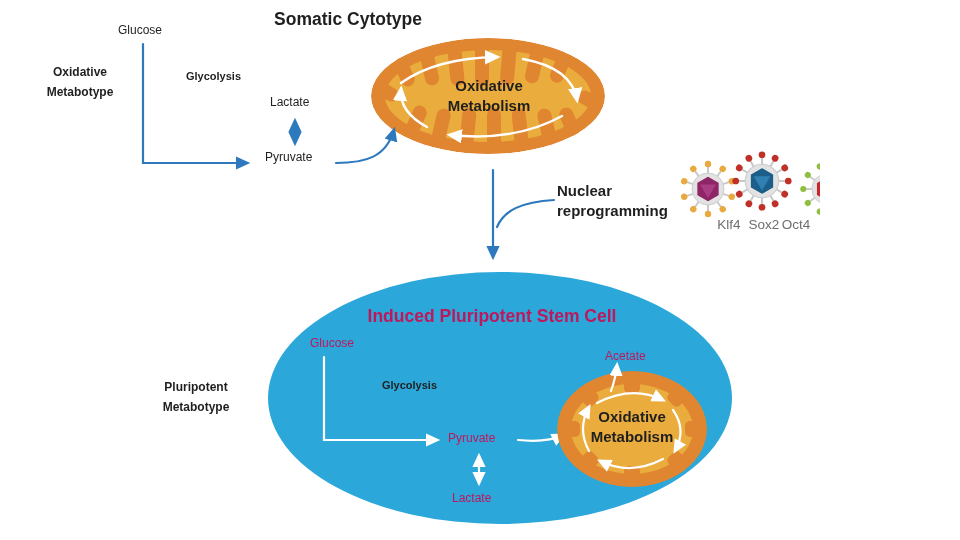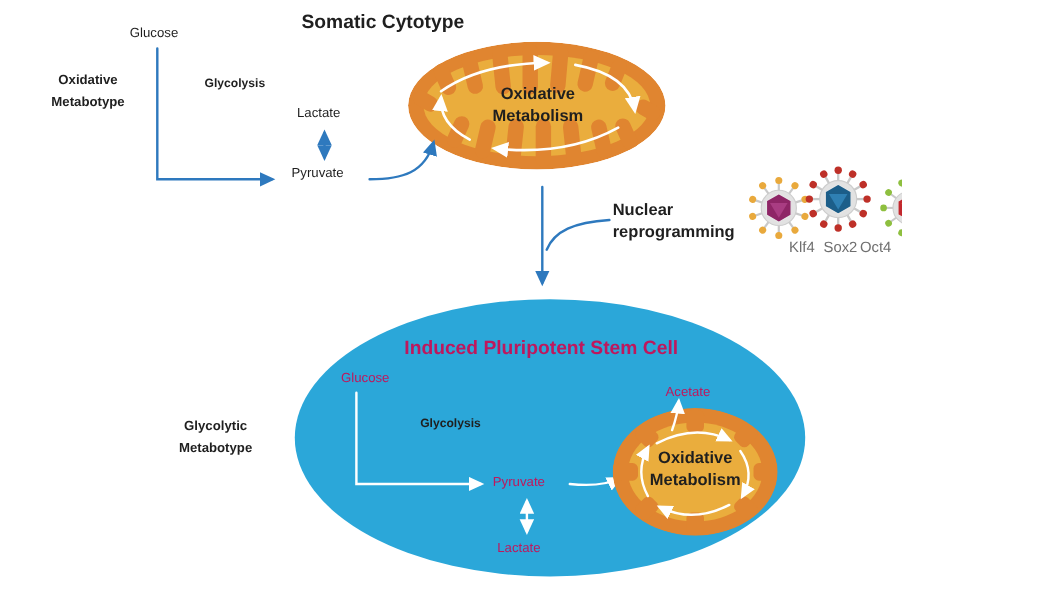--- a/index.html
+++ b/index.html
@@ -198,21 +198,21 @@
 <div class="lbl b f15 pre lh20" style="left:557px;top:181px;">Nuclear
 reprogramming</div>
 
 <div class="lbl gray f13 c" style="left:729px;top:216px;text-align:center;">Klf4</div>
 <div class="lbl gray f13 c" style="left:764px;top:216px;">Sox2</div>
 <div class="lbl gray f13 c" style="left:796px;top:216px;">Oct4</div>
 <div class="lbl gray f13 c" style="left:858px;top:216px;">c-Myc</div>
 <div class="lbl sb f15 c" style="left:866px;top:181px;">±</div>
 
 <div class="lbl b f17 w c" style="left:492px;top:305px;">Induced Pluripotent Stem Cell</div>
-<div class="lbl b f155 pre c lh20" style="left:196px;top:377px;">Glycolytic
+<div class="lbl b f155 pre c lh20" style="left:196px;top:377px;">Pluripotent
 Metabotype</div>
 <div class="lbl f155 w" style="left:310px;top:336px;">Glucose</div>
 <div class="lbl b f16" style="left:382px;top:378px;">Glycolysis</div>
 <div class="lbl f155 w" style="left:448px;top:431px;">Pyruvate</div>
 <div class="lbl f155 w" style="left:452px;top:491px;">Lactate</div>
 <div class="lbl f155 w" style="left:605px;top:336px;margin-top:13px;">Acetate</div>
 <div class="lbl b f15 pre c lh20" style="left:632px;top:407px;">Oxidative
 Metabolism</div>
 
 </div>

